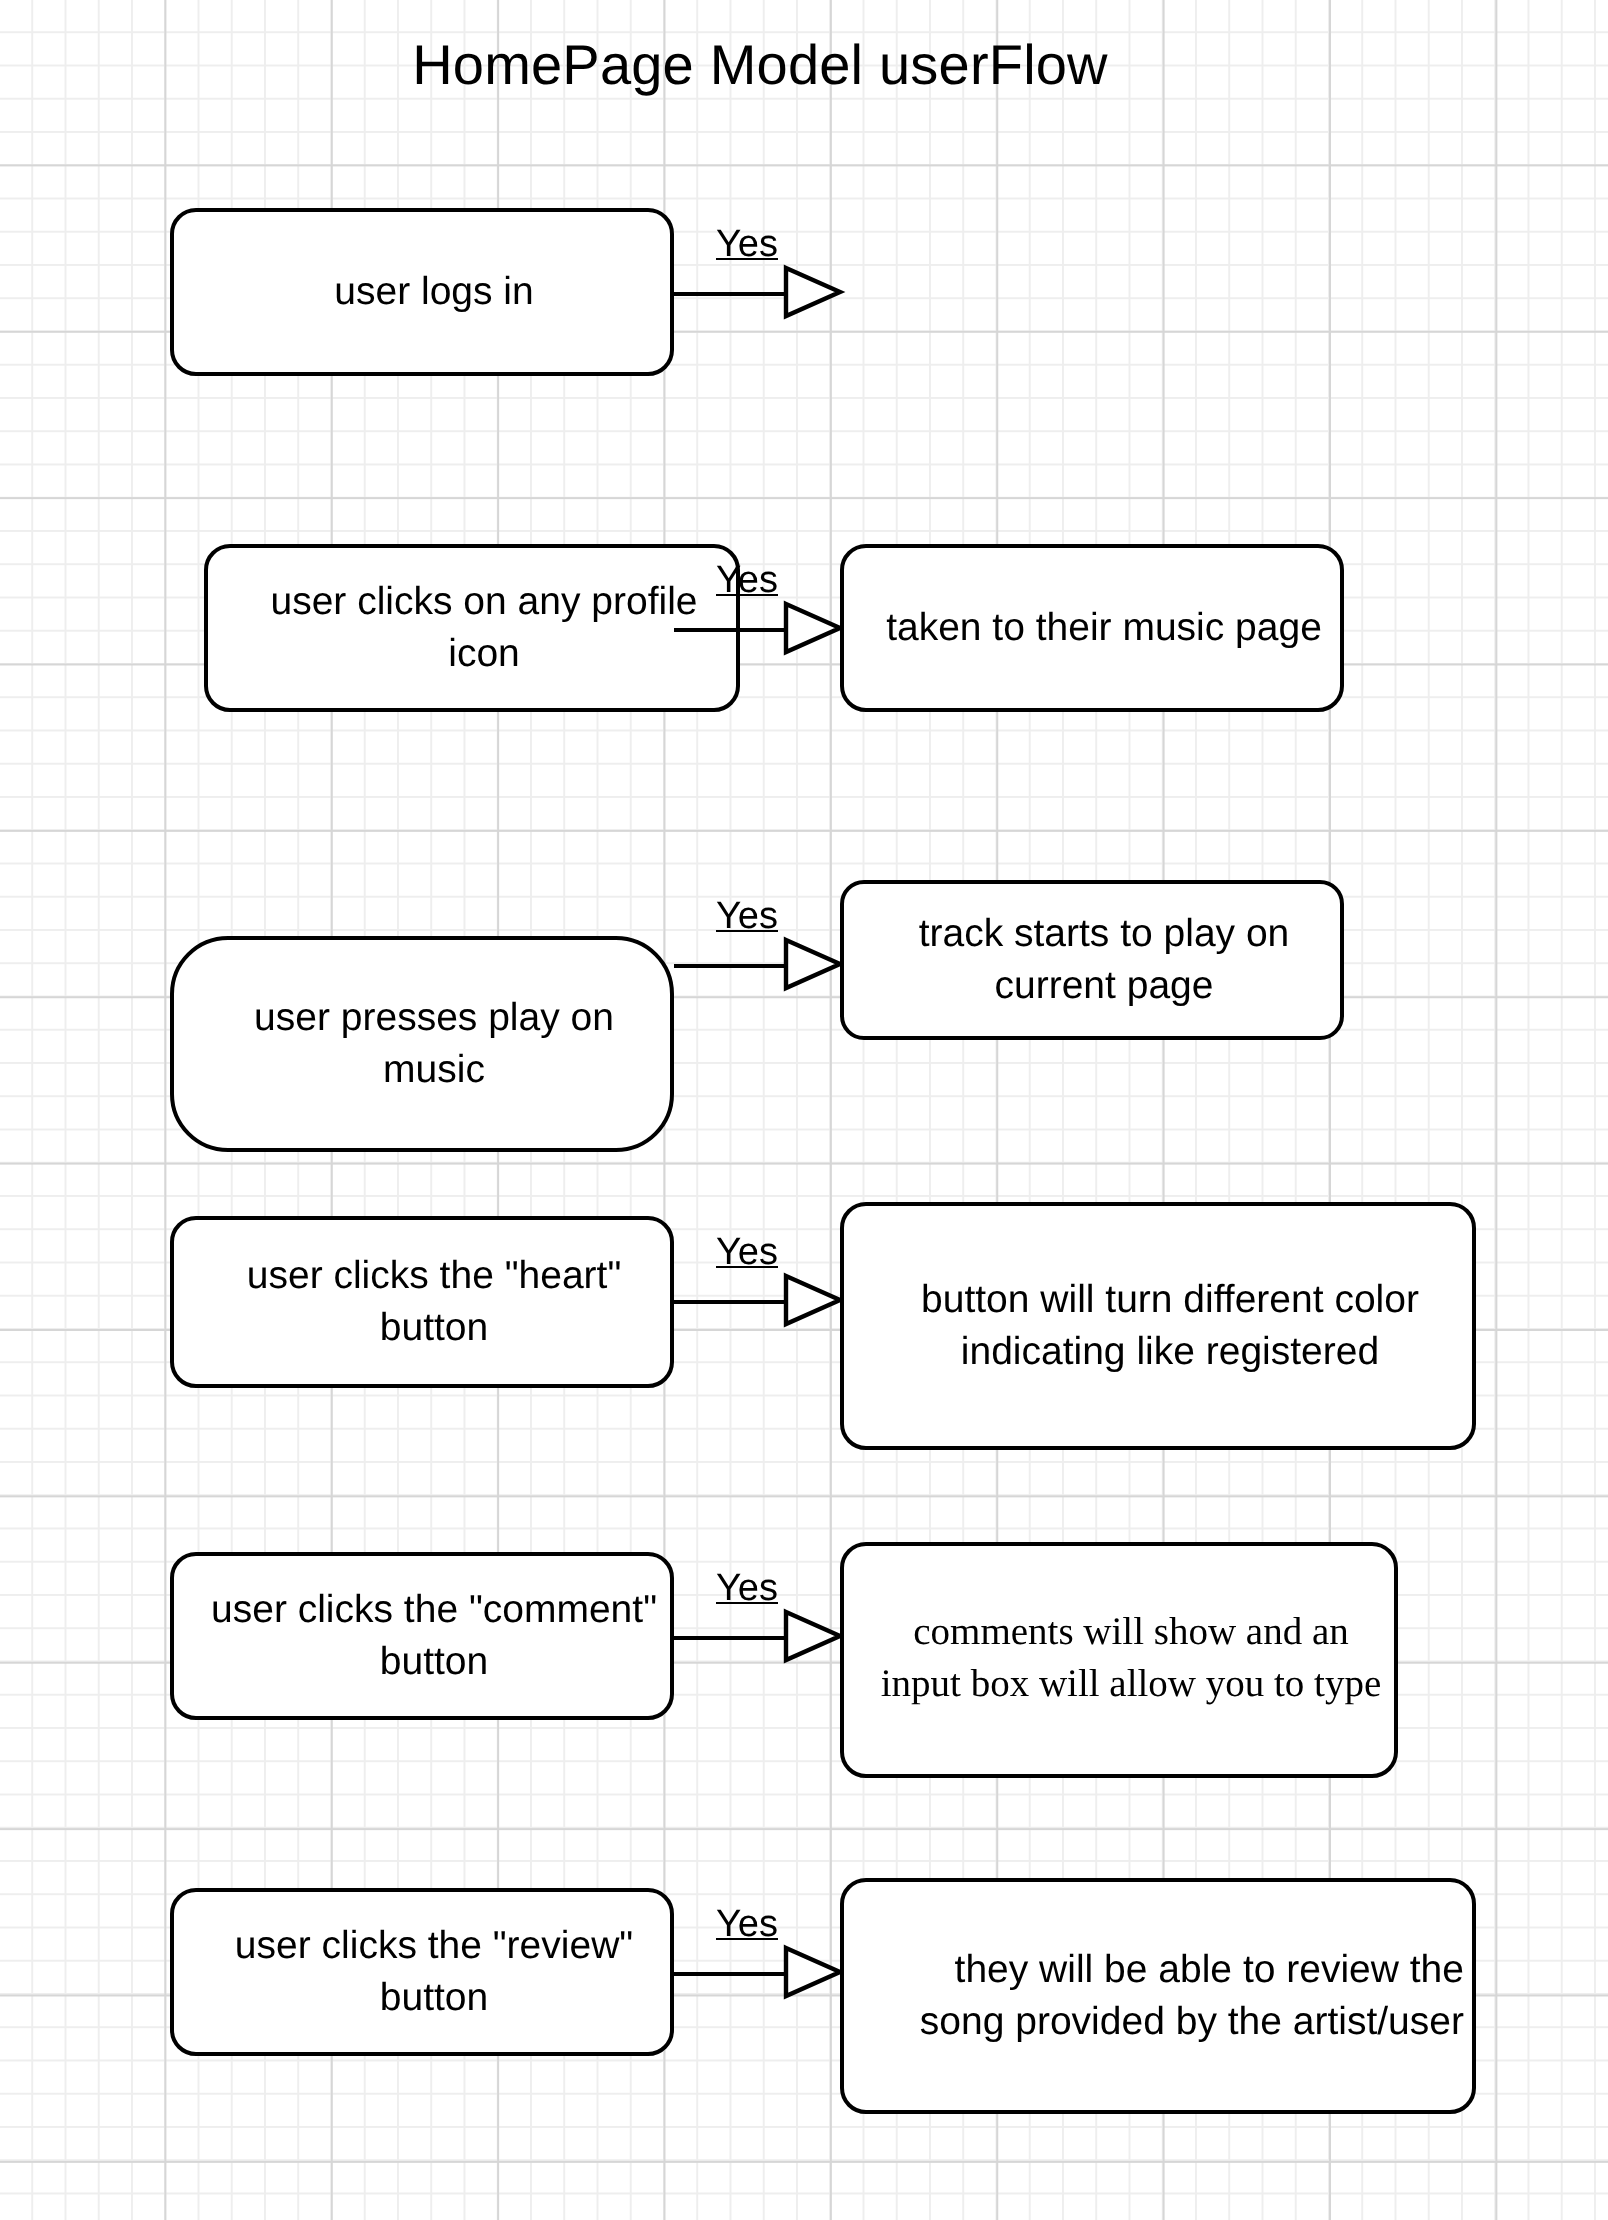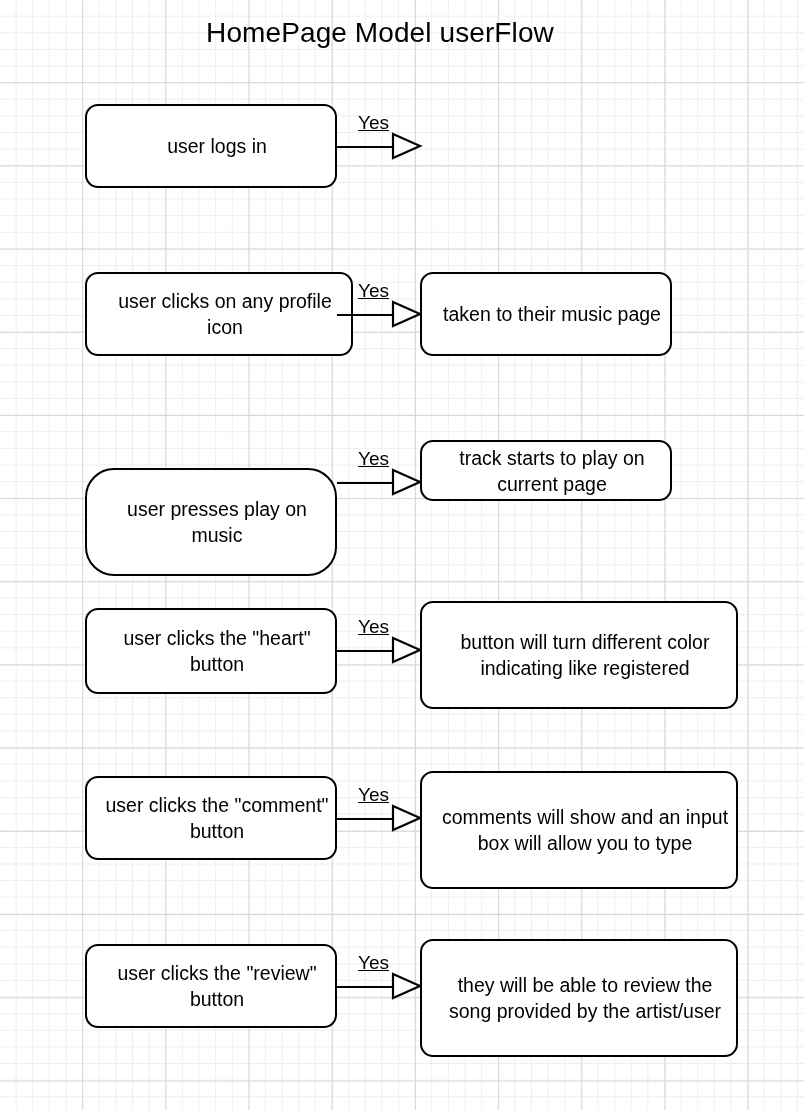--- a/index.html
+++ b/index.html
@@ -84,21 +84,21 @@
     <span>user logs in</span>
   </div>
   <div class="edge-label" style="left:358px; top:113px;">Yes</div>
   <div class="edge-line" style="left:337px; top:146px; width:56px;"></div>
   <div class="edge-head" style="left:392px; top:146px;">
     <svg width="30" height="30" viewBox="0 0 30 30" style="margin-left:0; margin-top:-15px;">
       <polygon points="1,3 28,15 1,27" fill="#ffffff" stroke="#000000" stroke-width="2.2" stroke-linejoin="miter"></polygon>
     </svg>
   </div>
 
-  <div class="node" style="left:85px; top:272px; width:268px; height:84px;">
+  <div class="node" style="left:102px; top:272px; width:268px; height:84px;">
     <span>user clicks on any profile icon</span>
   </div>
   <div class="edge-label" style="left:358px; top:281px;">Yes</div>
   <div class="edge-line" style="left:337px; top:314px; width:56px;"></div>
   <div class="edge-head" style="left:392px; top:314px;">
     <svg width="30" height="30" viewBox="0 0 30 30" style="margin-top:-15px;">
       <polygon points="1,3 28,15 1,27" fill="#ffffff" stroke="#000000" stroke-width="2.2" stroke-linejoin="miter"></polygon>
     </svg>
   </div>
   <div class="node" style="left:420px; top:272px; width:252px; height:84px;">
@@ -108,59 +108,59 @@
   <div class="node" style="left:85px; top:468px; width:252px; height:108px;border-radius:29px;">
     <span>user presses play on music</span>
   </div>
   <div class="edge-label" style="left:358px; top:449px;">Yes</div>
   <div class="edge-line" style="left:337px; top:482px; width:56px;"></div>
   <div class="edge-head" style="left:392px; top:482px;">
     <svg width="30" height="30" viewBox="0 0 30 30" style="margin-top:-15px;">
       <polygon points="1,3 28,15 1,27" fill="#ffffff" stroke="#000000" stroke-width="2.2" stroke-linejoin="miter"></polygon>
     </svg>
   </div>
-  <div class="node" style="left:420px; top:440px; width:252px; height:61px;">
+  <div class="node" style="left:420px; top:440px; width:252px; height:80px;border-radius:12px;">
     <span>track starts to play on current page</span>
   </div>
 
   <div class="node" style="left:85px; top:608px; width:252px; height:86px; padding:0 1px;">
     <span>user clicks the "heart" button</span>
   </div>
   <div class="edge-label" style="left:358px; top:617px;">Yes</div>
   <div class="edge-line" style="left:337px; top:650px; width:56px;"></div>
   <div class="edge-head" style="left:392px; top:650px;">
     <svg width="30" height="30" viewBox="0 0 30 30" style="margin-top:-15px;">
       <polygon points="1,3 28,15 1,27" fill="#ffffff" stroke="#000000" stroke-width="2.2" stroke-linejoin="miter"></polygon>
     </svg>
   </div>
-  <div class="node" style="left:420px; top:601px; width:318px; height:108px;align-items:center;">
+  <div class="node" style="left:420px; top:601px; width:318px; height:124px;align-items:center;">
     <span>button will turn different color indicating like registered</span>
   </div>
 
   <div class="node" style="left:85px; top:776px; width:252px; height:84px;">
     <span>user clicks the "comment" button</span>
   </div>
   <div class="edge-label" style="left:358px; top:785px;">Yes</div>
   <div class="edge-line" style="left:337px; top:818px; width:56px;"></div>
   <div class="edge-head" style="left:392px; top:818px;">
     <svg width="30" height="30" viewBox="0 0 30 30" style="margin-top:-15px;">
       <polygon points="1,3 28,15 1,27" fill="#ffffff" stroke="#000000" stroke-width="2.2" stroke-linejoin="miter"></polygon>
     </svg>
   </div>
-  <div class="node" style="left:420px; top:771px; width:318px; height:118px; padding:0 1px;">
+  <div class="node" style="left:420px; top:771px; width:279px; height:118px; padding:0 1px;font-family:Liberation Serif, serif;">
     <span>comments will show and an input box will allow you to type</span>
   </div>
 
   <div class="node" style="left:85px; top:944px; width:252px; height:84px;">
     <span>user clicks the "review" button</span>
   </div>
   <div class="edge-label" style="left:358px; top:953px;">Yes</div>
   <div class="edge-line" style="left:337px; top:986px; width:56px;"></div>
   <div class="edge-head" style="left:392px; top:986px;">
     <svg width="30" height="30" viewBox="0 0 30 30" style="margin-top:-15px;">
       <polygon points="1,3 28,15 1,27" fill="#ffffff" stroke="#000000" stroke-width="2.2" stroke-linejoin="miter"></polygon>
     </svg>
   </div>
-  <div class="node" style="left:420px; top:939px; width:318px; height:118px;">
+  <div class="node" style="left:420px; top:939px; width:318px; height:118px;text-align:right;">
     <span>they will be able to review the song provided by the artist/user</span>
   </div>
 
 </div>
 
 </body></html>

